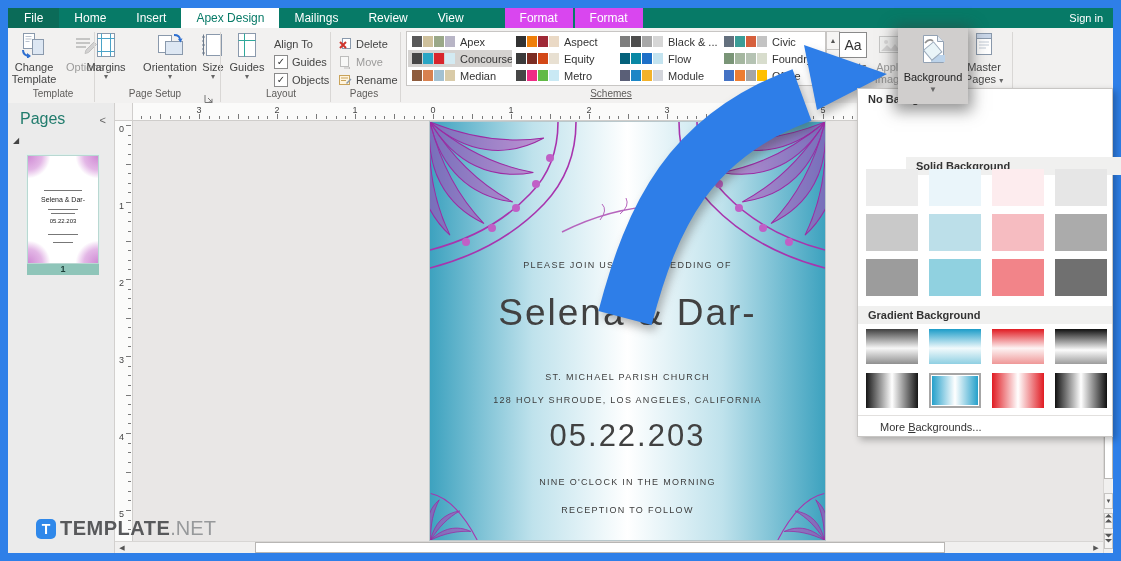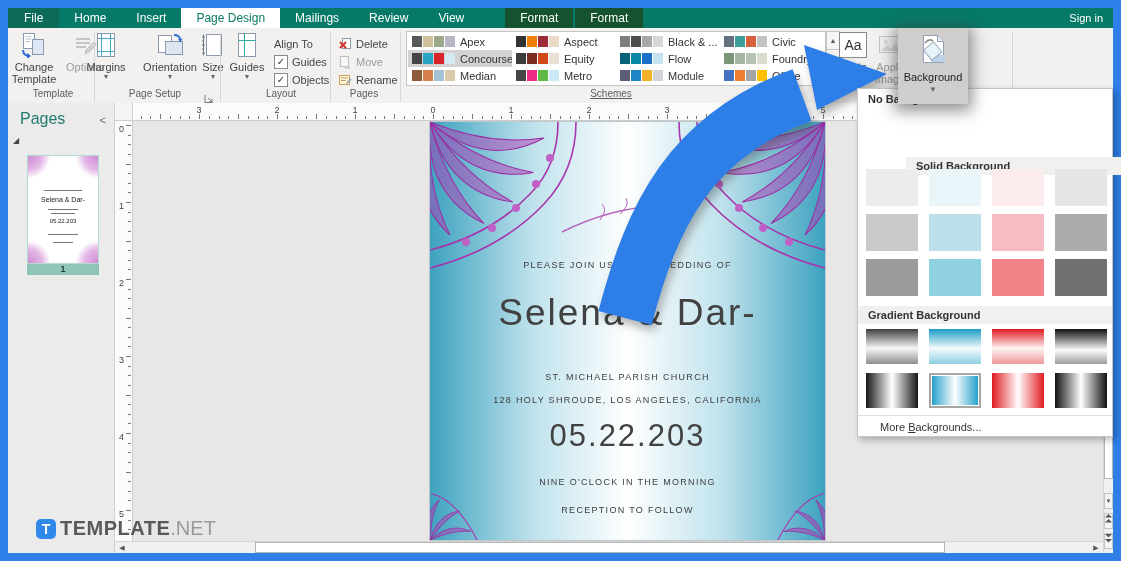--- a/index.html
+++ b/index.html
@@ -5,21 +5,21 @@
   html,body{margin:0;padding:0;}
   body{font-family:"Liberation Sans",sans-serif;-webkit-font-smoothing:antialiased;}
   #app{position:relative;width:1121px;height:561px;background:#2e7fe8;overflow:hidden;}
   #inner{position:absolute;left:8px;top:8px;width:1105px;height:545px;background:#f2f1f0;}
 
   
   #tabbar{position:absolute;left:0;top:0;width:1105px;height:20px;background:#077a67;display:flex;align-items:stretch;font-size:12px;color:#fff;}
   .tab{display:flex;align-items:center;padding:0 15px;cursor:default;white-space:nowrap;}
   .tab.file{background:#0b6b58;padding:0 16px;}
   .tab.active{background:#fff;color:#077a67;}
-  .tab.contextual{background:#14532d;margin-left:2px;}
+  .tab.contextual{background:#d946ef;margin-left:2px;}
   .tab.contextual.first{margin-left:26px;}
   #signin{margin-left:auto;padding:0 10px;display:flex;align-items:center;font-size:11px;}
 
   
   #ribbon{position:absolute;left:0;top:20px;width:1105px;height:83px;background:#f2f1f0;border-bottom:1px solid #d8d6d4;}
   .gsep{position:absolute;top:4px;height:70px;width:1px;background:#d9d7d5;}
   .glabel{position:absolute;top:60px;height:16px;font-size:10px;color:#5e5c5a;text-align:center;}
   .bigbtn{position:absolute;top:3px;display:flex;flex-direction:column;align-items:center;font-size:11px;color:#444;text-align:center;line-height:12px;}
   .bigbtn .ic{height:28px;display:flex;align-items:center;justify-content:center;margin-bottom:2px;}
   .dd{font-size:8px;color:#666;line-height:7px;}
@@ -111,21 +111,21 @@
 <body>
 
 <div id="app">
   <div id="inner">
 
     <div id="tabbar">
 
       <div class="tab file">File</div>
         <div class="tab">Home</div>
         <div class="tab">Insert</div>
-        <div class="tab active">Page Design</div>
+        <div class="tab active">Apex Design</div>
         <div class="tab">Mailings</div>
         <div class="tab">Review</div>
         <div class="tab">View</div>
         <div class="tab contextual first">Format</div>
         <div class="tab contextual">Format</div>
         <div id="signin">Sign in</div>
     </div>
 
     <div id="ribbon">
 
@@ -376,20 +376,34 @@
       <div class="bigbtn disabled" style="left:864px;width:36px;">
         <span class="ic">
           <svg width="26" height="24" viewBox="0 0 26 24">
             <rect x="2.5" y="3.5" width="21" height="16" fill="#eee" stroke="#9a9a9a"></rect>
             <circle cx="9" cy="9" r="2" fill="#bdbdbd"></circle>
             <path d="M4 18l6-6 4 4 4-5 5 7z" fill="#b5b5b5"></path>
           </svg>
         </span>
         <span>Apply</span>
         <span>Image</span>
+      </div>
+      <div class="bigbtn" style="left:952px;width:48px;">
+        <span class="ic">
+          <svg width="24" height="26" viewBox="0 0 24 26">
+            <rect x="4.5" y="1.5" width="15" height="21" fill="#fff" stroke="#8a99ac"></rect>
+            <rect x="4.5" y="1.5" width="15" height="5" fill="#c9d6e8" stroke="#8a99ac"></rect>
+            <path d="M7 10h10M7 13h10M7 16h7" stroke="#c2cbd6" fill="none"></path>
+          </svg>
+        </span>
+        <span>Master</span>
+        <span>
+          <span>Pages</span>
+          <span class="dd">▾</span>
+        </span>
       </div>
       <div class="gsep" style="left:1004px;"></div>
     </div>
 
     <div id="pages-panel">
       <div id="pages-title">Pages</div>
       <div id="pages-collapse">&lt;</div>
       <div id="pages-tri">◢</div>
       <div id="thumb">
         <div class="tcorner tc-tl"></div>

